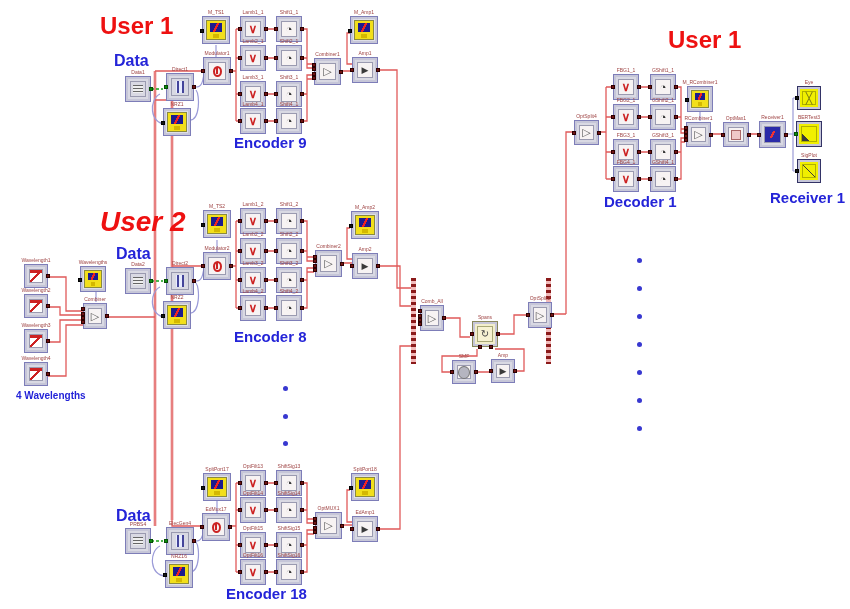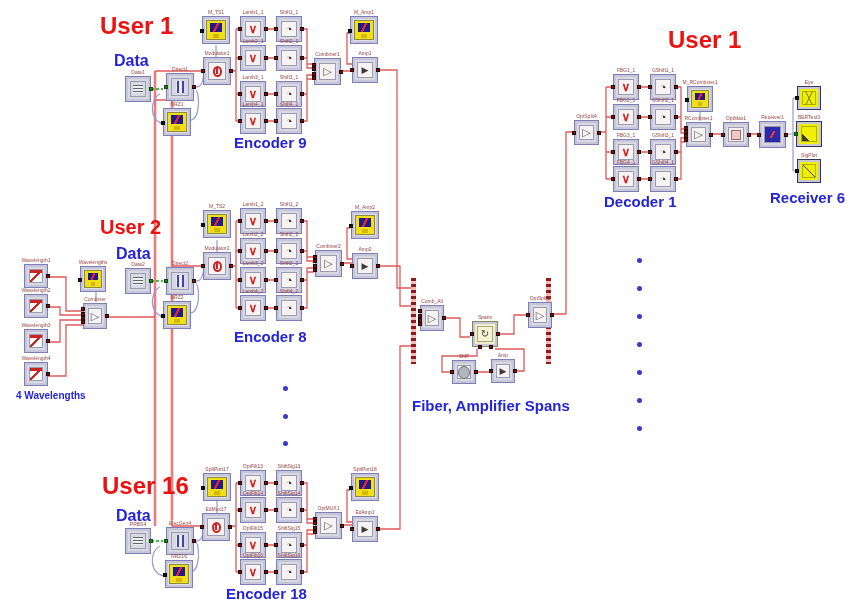--- a/index.html
+++ b/index.html
@@ -91,31 +91,29 @@
       <path d="M151,89 H163 M151,281 H163 M151,541 H163"></path>
     </g>
   </svg>
 
   <div class="bundle" style="left:411px;top:278px;height:86px;"></div>
   <div class="bundle" style="left:546px;top:278px;height:86px;"></div>
 
 <div class="heading red" style="left: 100px; top: 14px; font-size: 24px;">User 1</div>
     <div class="heading blue" style="left: 114px; top: 53px; font-size: 16px;">Data</div>
     <div class="heading blue" style="left: 234px; top: 135px; font-size: 15px;">Encoder 9</div>
-    <div class="heading red" style="left: 100px; top: 217px; font-size: 20px;">User 2</div>
+    <div class="heading red" style="left: 100px; top: 208px; font-size: 28px; font-style: italic;">User 2</div>
     <div class="heading blue" style="left: 116px; top: 246px; font-size: 16px;">Data</div>
     <div class="heading blue" style="left: 234px; top: 329px; font-size: 15px;">Encoder 8</div>
-    <div class="heading red" style="left: 102px; top: 474px; font-size: 24px;">User 16</div>
     <div class="heading blue" style="left: 116px; top: 508px; font-size: 16px;">Data</div>
     <div class="heading blue" style="left: 226px; top: 586px; font-size: 15px;">Encoder 18</div>
     <div class="heading blue" style="left: 16px; top: 391px; font-size: 10px;">4 Wavelengths</div>
-    <div class="heading blue" style="left: 412px; top: 398px; font-size: 15px;">Fiber, Amplifier Spans</div>
     <div class="heading red" style="left: 668px; top: 28px; font-size: 24px;">User 1</div>
     <div class="heading blue" style="left: 604px; top: 194px; font-size: 15px;">Decoder 1</div>
-    <div class="heading blue" style="left: 770px; top: 190px; font-size: 15px;">Receiver 6</div>
+    <div class="heading blue" style="left: 770px; top: 190px; font-size: 15px;">Receiver 1</div>
     <div class="node t-laser" style="left: 24px; top: 264px; width: 24px; height: 24px;">
       <span class="nlabel">Wavelength1</span>
       <div class="icon"></div>
       <i class="port pr" style="top: 50%;"></i>
     </div>
     <div class="node t-laser" style="left: 24px; top: 294px; width: 24px; height: 24px;">
       <span class="nlabel">Wavelength2</span>
       <div class="icon"></div>
       <i class="port pr" style="top: 50%;"></i>
     </div>

